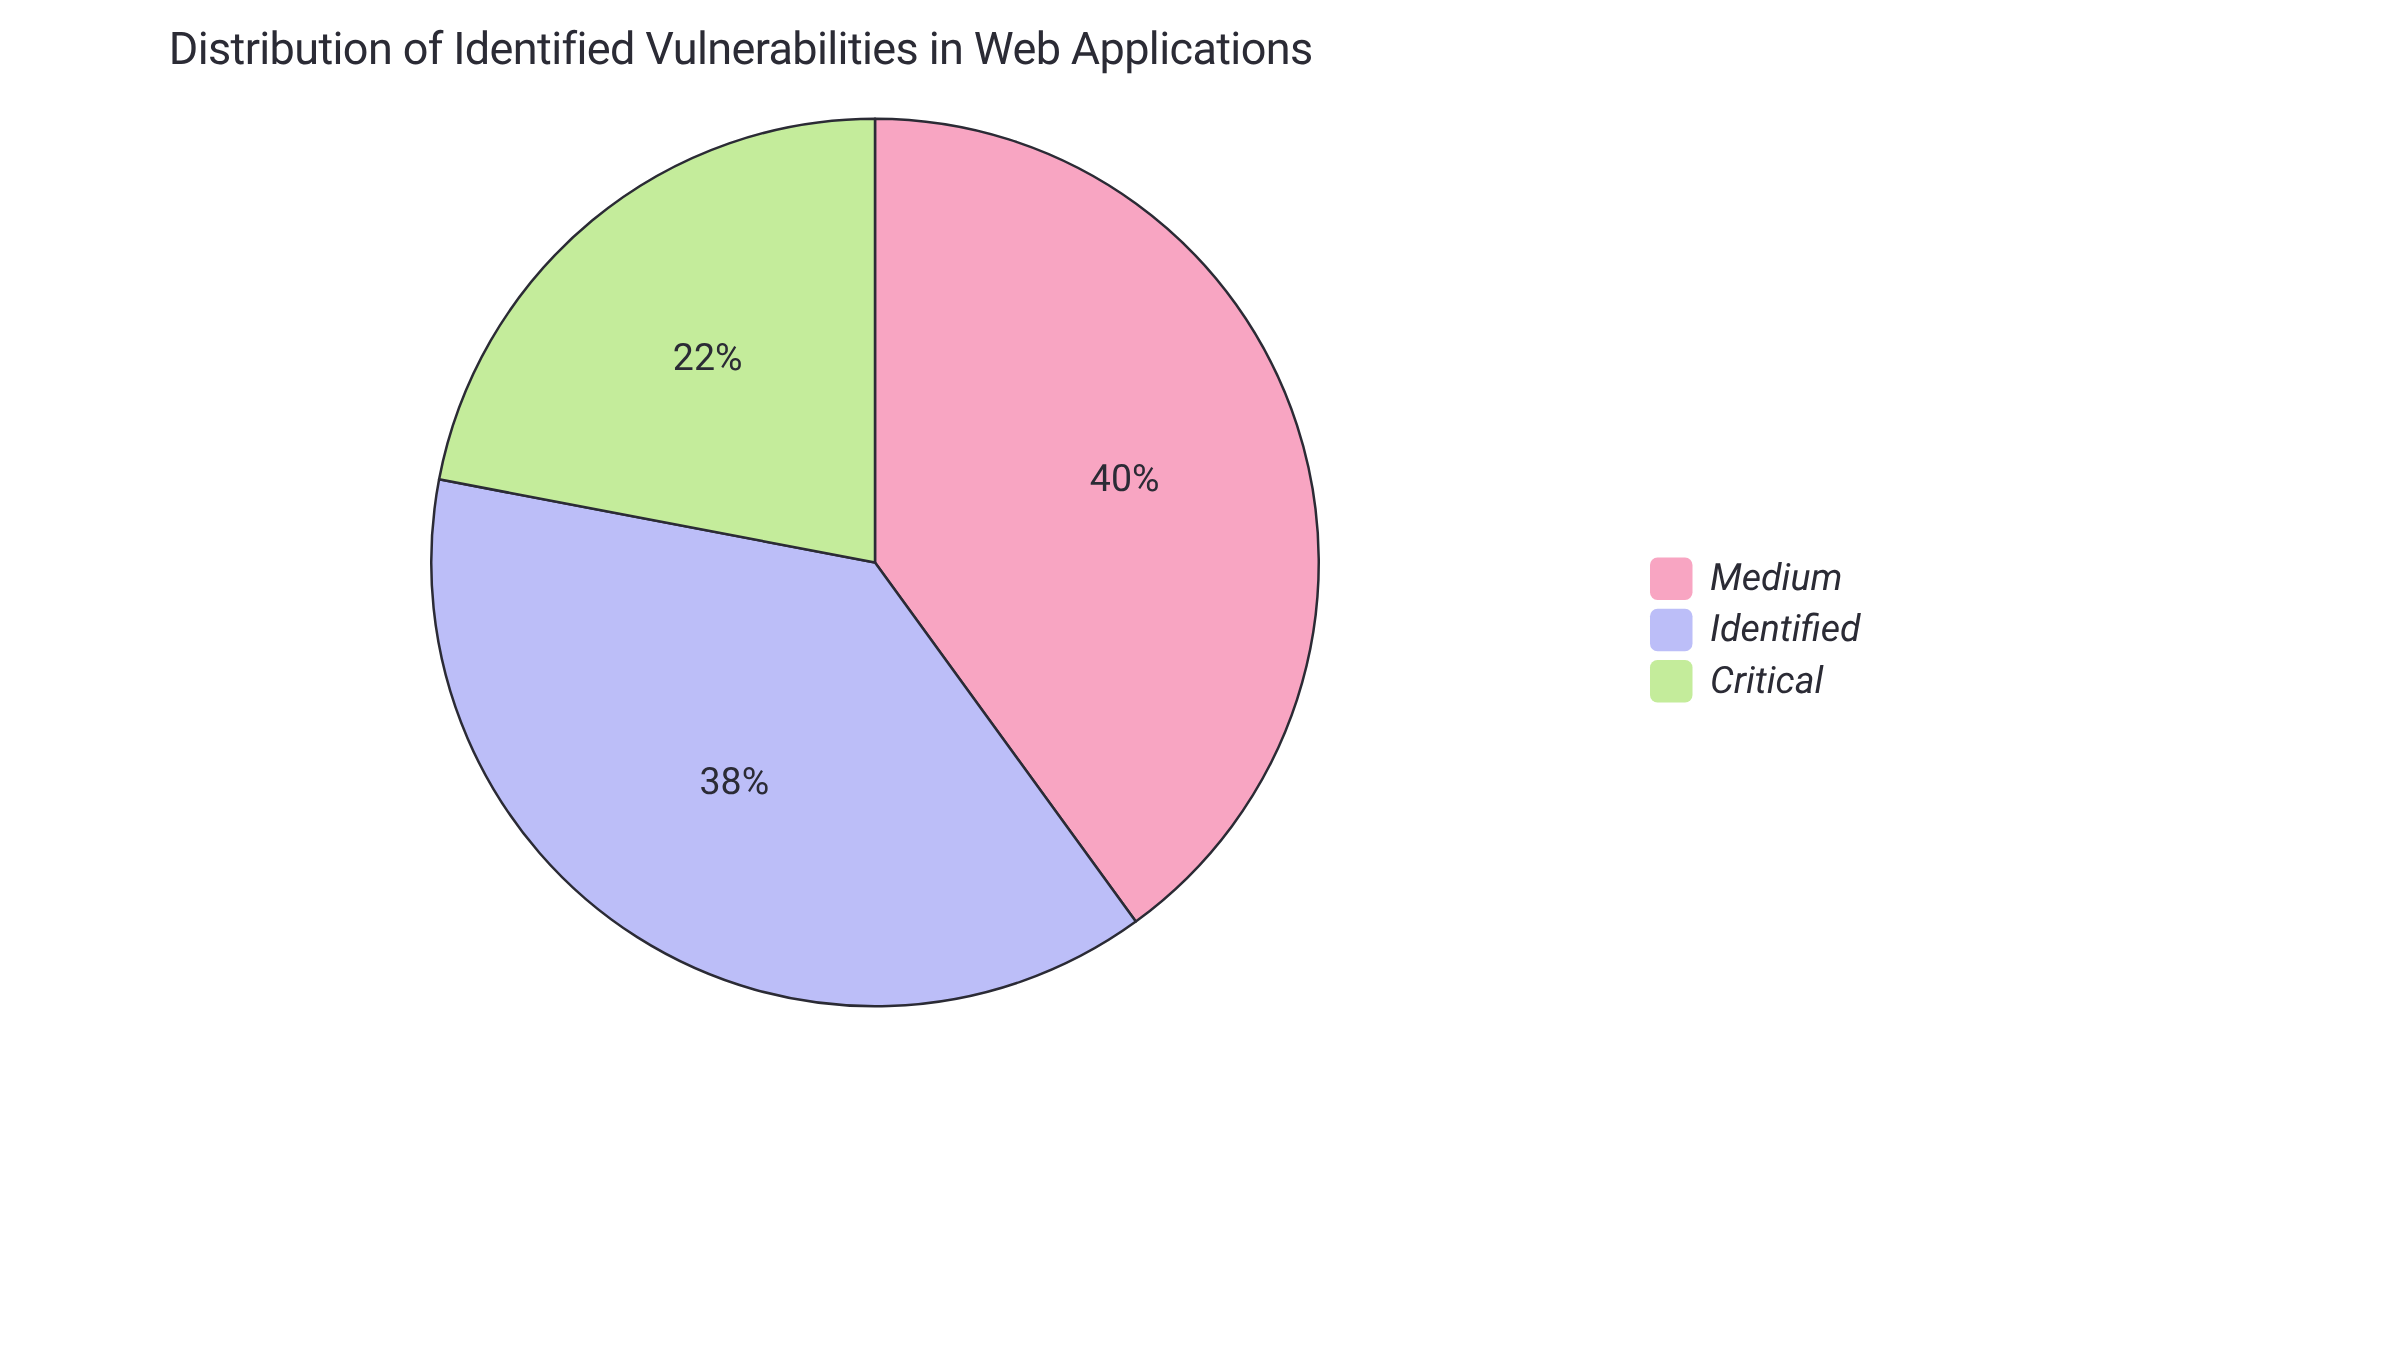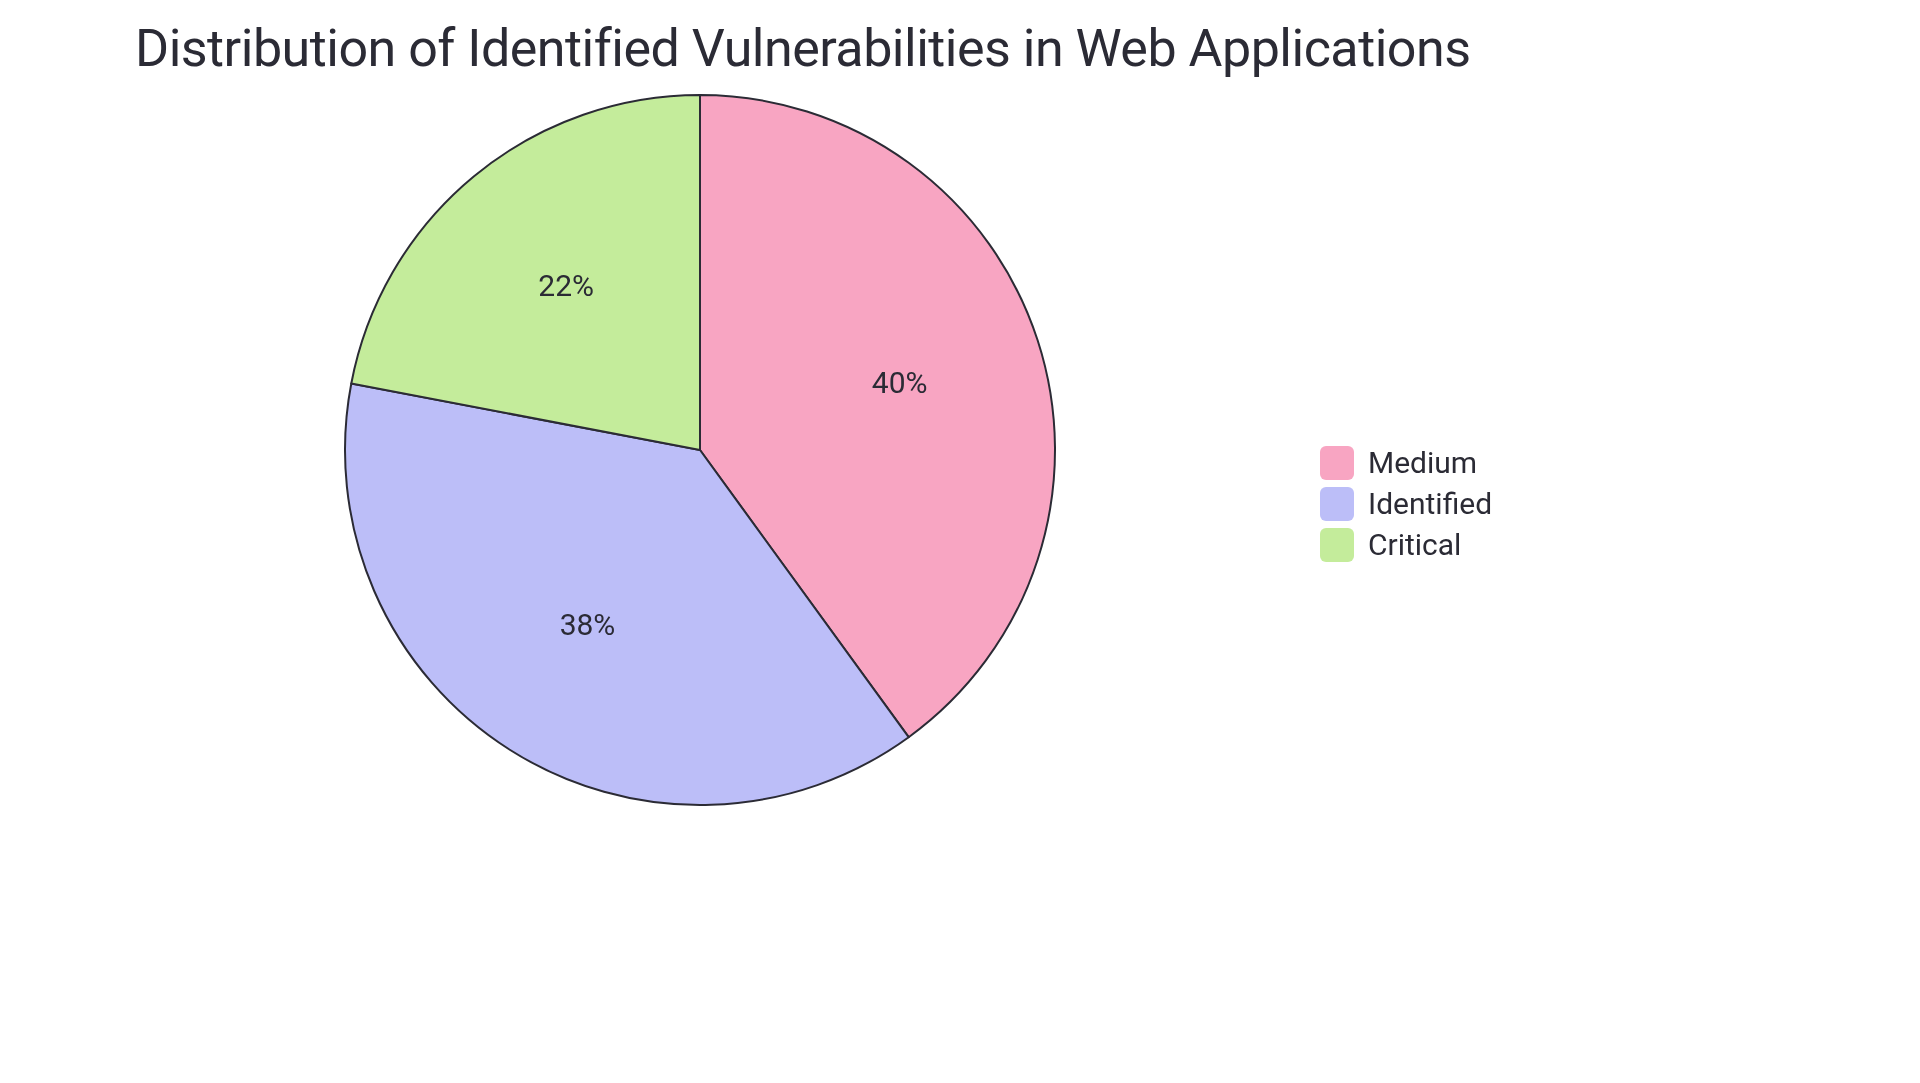--- a/index.html
+++ b/index.html
@@ -11,21 +11,21 @@
       font-family: -apple-system, BlinkMacSystemFont, 'Segoe UI', Roboto, Helvetica, Arial, sans-serif;
       background: #ffffff;
       width: 1920px;
       height: 1083px;
       position: relative;
     }
     .chart-title {
       position: absolute;
       top: 18px;
       left: 135px;
-      font-size: 52px;
+      font-size: 36px;
       font-weight: 400;
       color: #2b2b35;
       letter-spacing: -0.5px;
     }
     .chart-container {
       position: absolute;
       top: 90px;
       left: 340px;
       width: 720px;
       height: 720px;
@@ -52,20 +52,21 @@
     }
     .legend-swatch {
       width: 34px;
       height: 34px;
       border-radius: 6px;
       margin-right: 14px;
     }
     .legend-label {
       font-size: 30px;
       color: #2b2b35;
+      font-style: italic;
     }
   </style>
 </head>
 <body>
 
 <h1 class="chart-title">Distribution of Identified Vulnerabilities in Web Applications</h1>
 
 <div class="chart-container">
   <svg class="pie-svg" viewBox="0 0 720 720">
     <g id="pie-group" transform="translate(360,360)">

